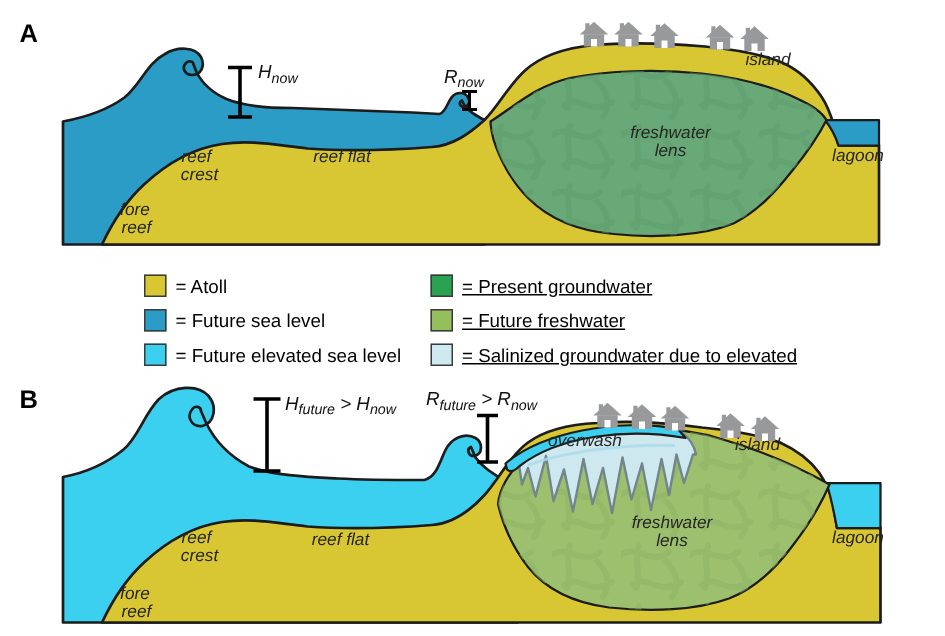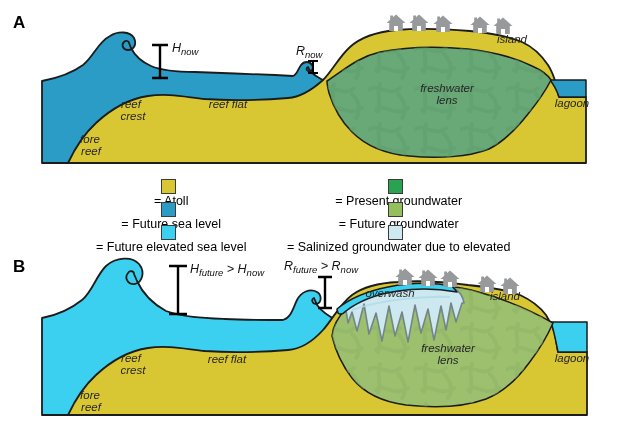--- a/index.html
+++ b/index.html
@@ -16,22 +16,22 @@
   .ibeam-sm{ stroke:#000; stroke-width:2; fill:none; }
 
   .lbl  { font:italic 11.5px "Liberation Sans", sans-serif; fill:#262626; }
   .hr   { font:italic 12.5px "Liberation Sans", sans-serif; fill:#111; }
   .sub  { font-size:9.5px; }
   .panel-letter { font:bold 17px "Liberation Sans", sans-serif; fill:#000; }
 
   .legend { position:absolute; top:179px; left:0; width:630px; }
   .legend-col { position:absolute; top:0; }
   .legend-col.left  { left:96px; }
-  .legend-col.right { left:287px; }
-  .legend-row { display:flex; align-items:center; height:23px;flex-direction:column; }
+  .legend-col.right { left:287px;text-decoration:underline; }
+  .legend-row { display:flex; align-items:center; height:23px; }
   .swatch { width:15px; height:15px; border:1.5px solid #3b3b3b; box-sizing:border-box;
             margin-right:6px; flex:0 0 auto; }
   .legend-label { font:12.5px "Liberation Sans", sans-serif; color:#000; white-space:nowrap; }
 </style>
 </head>
 <body>
 
 <div id="stage">
 
 <svg id="diagram-svg" width="630" height="424" viewBox="0 0 630 424">
@@ -175,21 +175,21 @@
         <span class="legend-label">= Future elevated sea level</span>
       </div>
     </div>
     <div class="legend-col right">
       <div class="legend-row">
         <span class="swatch" style="background: rgb(42, 163, 80);"></span>
         <span class="legend-label">= Present groundwater</span>
       </div>
       <div class="legend-row">
         <span class="swatch" style="background: rgb(149, 191, 93);"></span>
-        <span class="legend-label">= Future groundwater</span>
+        <span class="legend-label">= Future freshwater</span>
       </div>
       <div class="legend-row">
         <span class="swatch" style="background: rgb(207, 233, 240);"></span>
         <span class="legend-label">= Salinized groundwater due to elevated</span>
       </div>
     </div>
   </div>
 
 </div>
 

